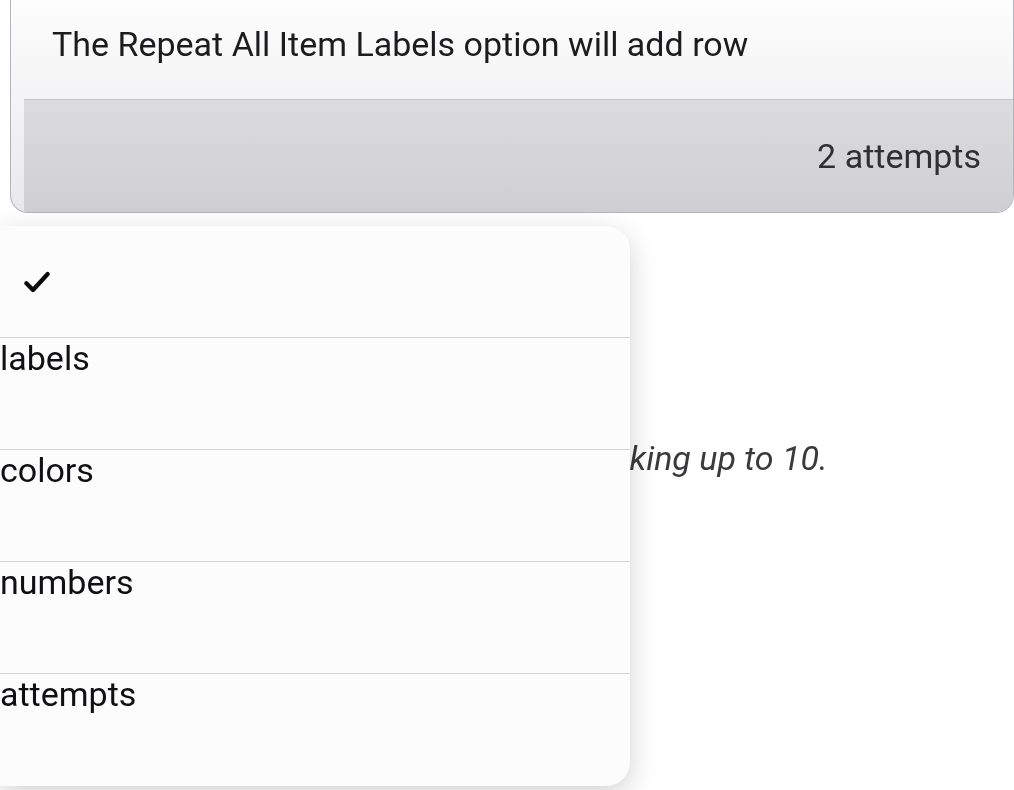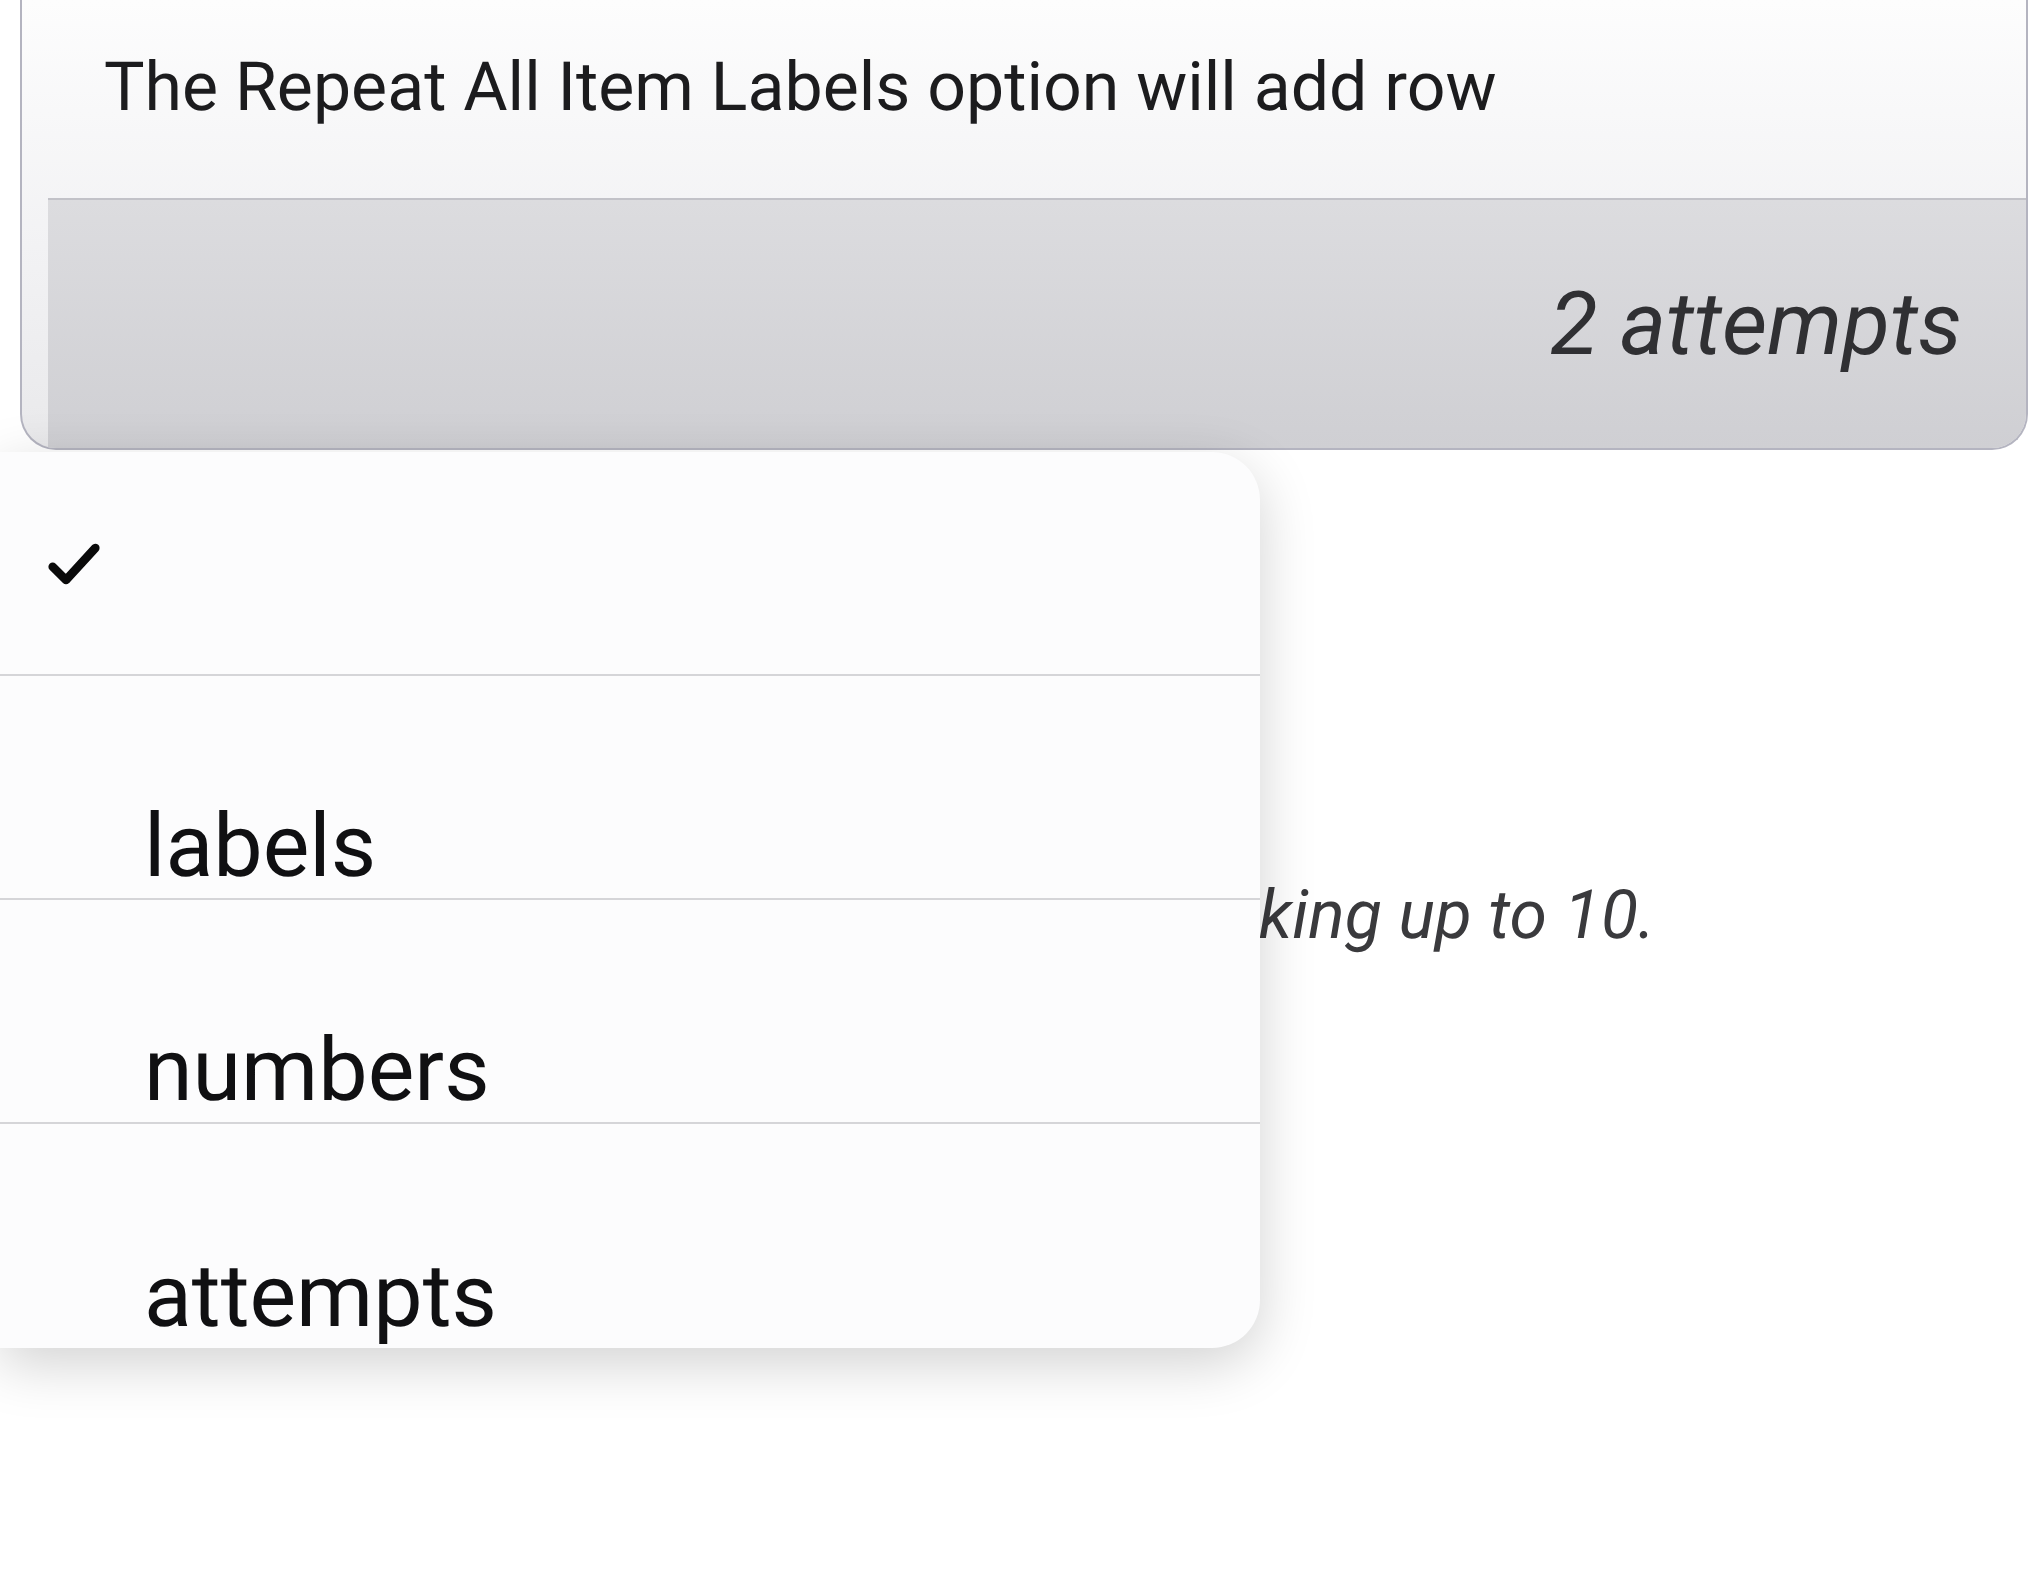--- a/index.html
+++ b/index.html
@@ -59,22 +59,21 @@
       border-top: 10px solid #2b2b2e;
     }
     .question-footer {
       border-top: 1px solid #c2c2c8;
       padding: 36px 32px 36px 36px;
       display: flex;
       justify-content: flex-end;
       background: linear-gradient(to bottom, #dcdcdf, #cfcfd3);
     }
     .attempts-text {
-      font-size: 44px;
-      font-style: italic;
+      font-size: 34px;
       color: #303033;
     }
     .hint-text {
       position: absolute;
       top: 438px;
       left: 560px;
       font-size: 34px;
       font-style: italic;
       color: #3a3a3d;
       white-space: nowrap;
@@ -84,24 +83,23 @@
       top: 226px;
       left: 0;
       width: 630px;
       background: #fcfcfd;
       border-radius: 0 24px 24px 0;
       box-shadow: 0 8px 28px rgba(0,0,0,0.18);
       overflow: hidden;
     }
     .dropdown-option {
       display: flex;
-      align-items: flex-end;
+      align-items: flex-start;
       height: 112px;
-      padding-left: 72px;
-      font-size: 44px;
+      font-size: 34px;
       color: #101012;
       border-bottom: 1px solid #d5d5d8;
       cursor: pointer;
       position: relative;
     }
     .dropdown-option:last-child {
       border-bottom: none;
     }
     .check-icon {
       position: absolute;
@@ -144,18 +142,21 @@
       <svg viewBox="0 0 24 24">
           <polyline points="4 13 9 18 20 6"></polyline>
         </svg>
     </span>
     <span></span>
   </div>
   <div class="dropdown-option">
     <span>labels</span>
   </div>
   <div class="dropdown-option">
+    <span>colors</span>
+  </div>
+  <div class="dropdown-option">
     <span>numbers</span>
   </div>
   <div class="dropdown-option">
     <span>attempts</span>
   </div>
 </div>
 
 </body></html>

